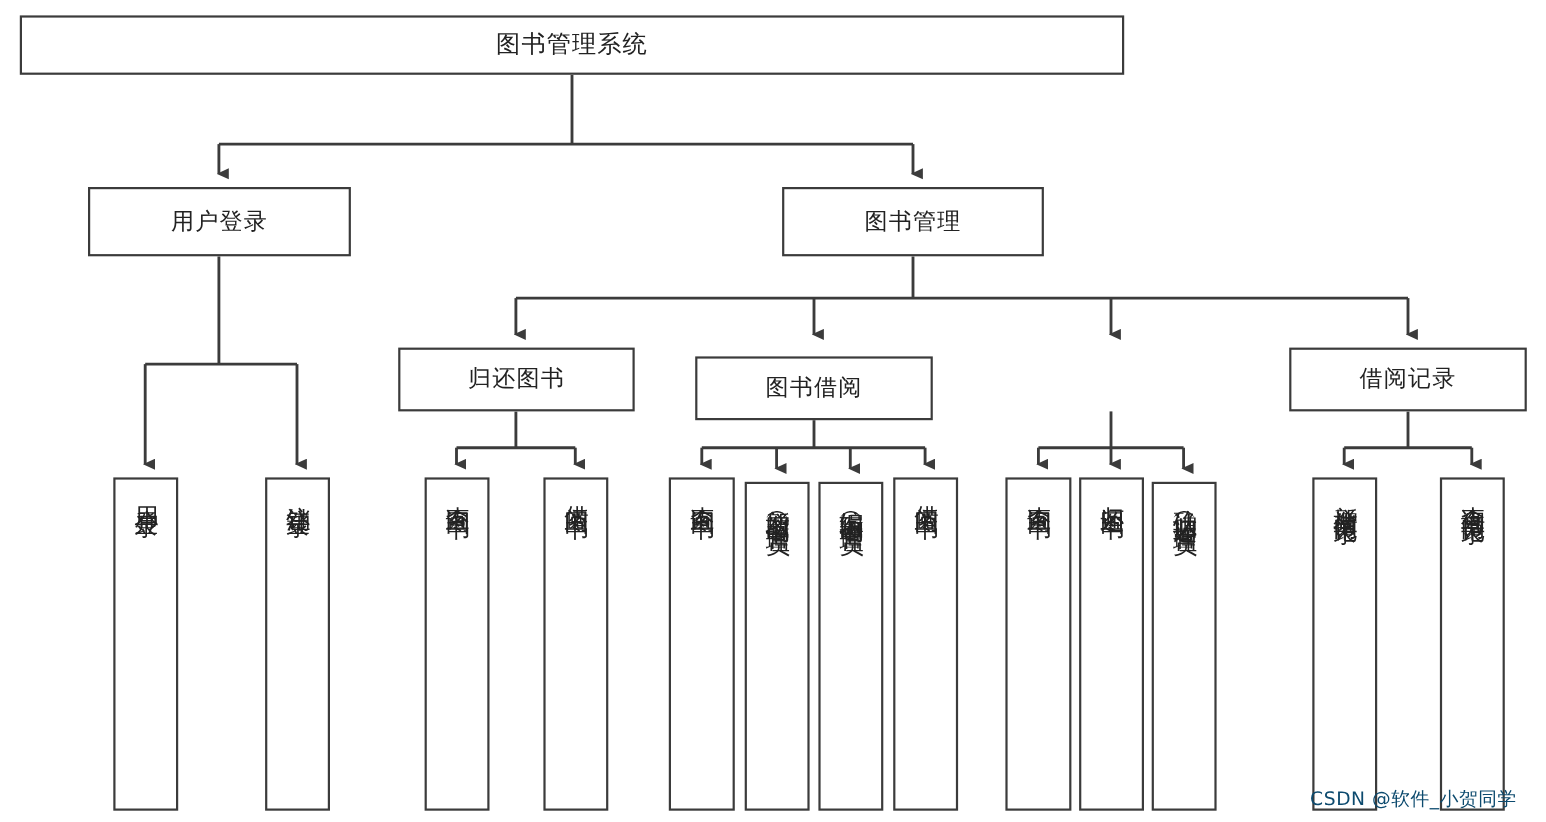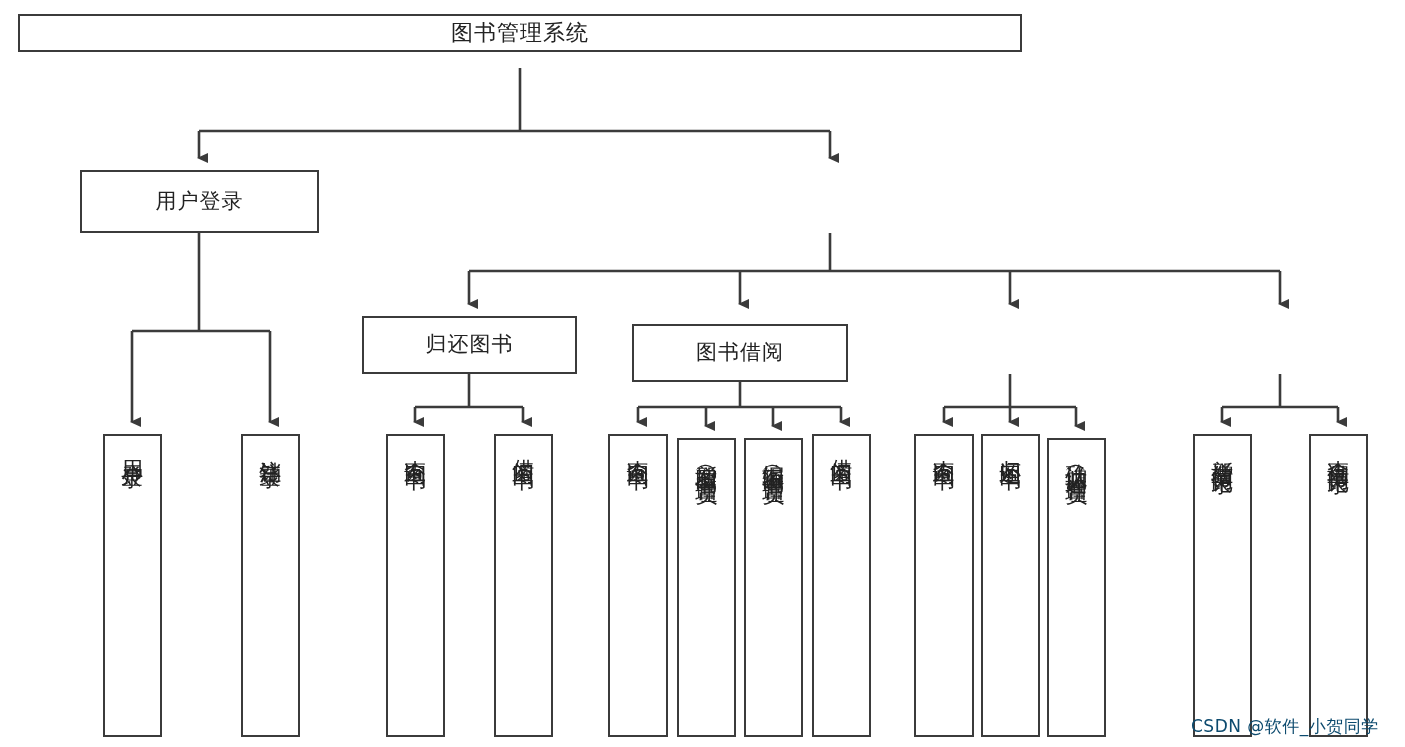--- a/index.html
+++ b/index.html
@@ -110,38 +110,44 @@
       <path d="M1010,407 L1010,422" marker-end="url(#arrow)"></path>
       <path d="M1076,407 L1076,426" marker-end="url(#arrow)"></path>
 
       <path d="M1280,374 L1280,407"></path>
       <path d="M1222,407 L1338,407"></path>
       <path d="M1222,407 L1222,422" marker-end="url(#arrow)"></path>
       <path d="M1338,407 L1338,422" marker-end="url(#arrow)"></path>
     </g>
   </svg>
 
-  <div class="node horiz root" style="left:18px; top:14px; width:1004px; height:38px;">
+  <div class="node horiz root" style="left:18px; top:14px; width:1004px; height:54px;">
     <span>图书管理系统</span>
   </div>
 
   <div class="node horiz" style="left:80px; top:170px; width:239px; height:63px;">
     <span>用户登录</span>
   </div>
 
+  <div class="node horiz" style="left:711px; top:170px; width:238px; height:63px;">
+    <span>图书管理</span>
+  </div>
 
   <div class="node horiz" style="left:362px; top:316px; width:215px; height:58px;">
     <span>归还图书</span>
   </div>
 
   <div class="node horiz" style="left:632px; top:324px; width:216px; height:58px;">
     <span>图书借阅</span>
   </div>
 
 
+  <div class="node horiz" style="left:1172px; top:316px; width:216px; height:58px;">
+    <span>借阅记录</span>
+  </div>
 
   <div class="node vert" style="left:103px; top:434px; width:59px; height:303px;">
     <span>用户登录</span>
   </div>
 
   <div class="node vert" style="left:241px; top:434px; width:59px; height:303px;">
     <span>注销登录</span>
   </div>
 
   <div class="node vert" style="left:386px; top:434px; width:59px; height:303px;">

